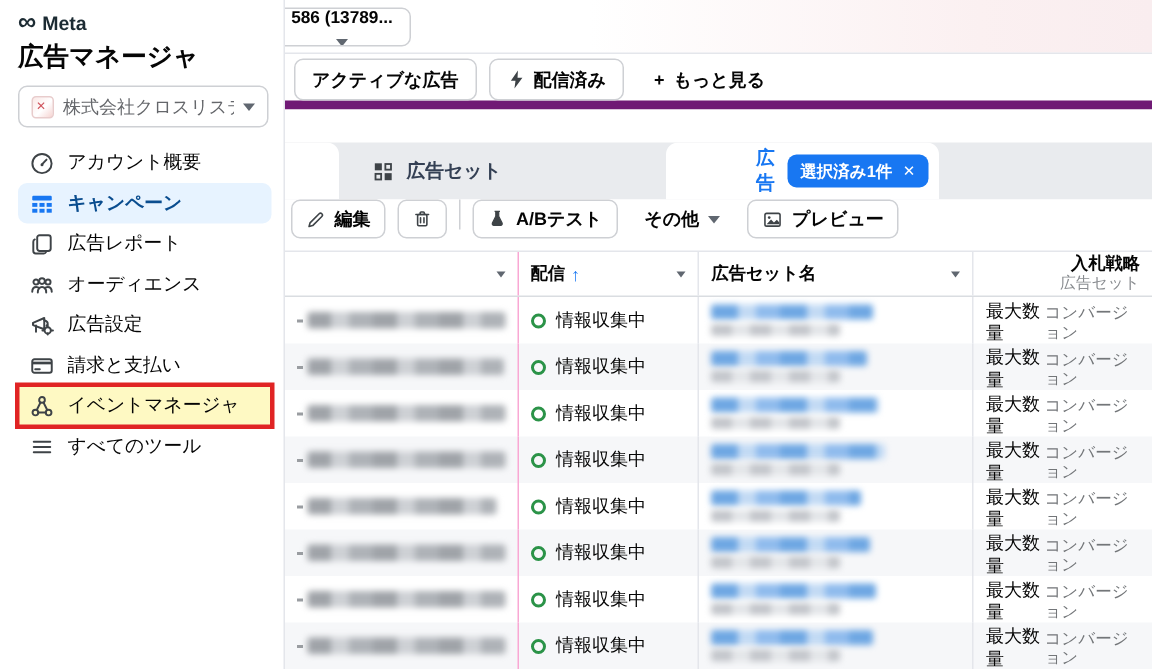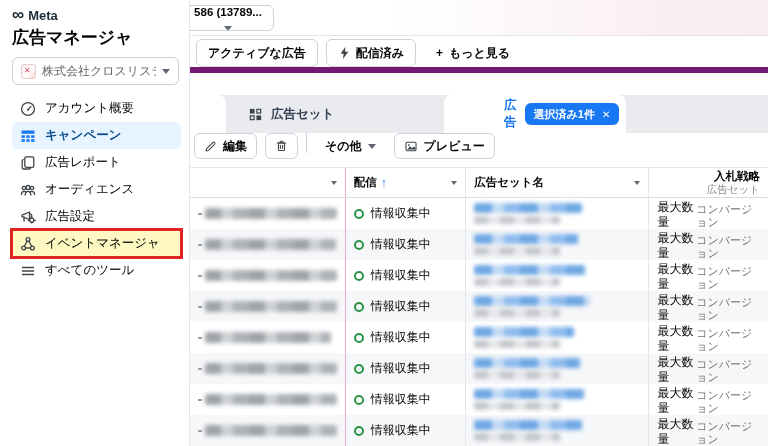--- a/index.html
+++ b/index.html
@@ -212,20 +212,28 @@
       <div class="nav-item">
         <svg width="16" height="16" viewBox="0 0 16 16">
           <path class="icon-stroke" d="M2 6.2 L9.5 3 v7.5 L2 7.7 z"></path>
           <path class="icon-stroke" d="M9.5 4.5 c1.4 .4 2.3 1 2.3 2.2 0 .6 -.3 1.1 -.8 1.5"></path>
           <circle class="icon-stroke" cx="11.8" cy="11.3" r="2.1"></circle>
           <path class="icon-stroke" d="M11.8 8.6 v-.9 M11.8 14 v-.9 M9.2 11.3 h-.9 M15.3 11.3 h-.9"></path>
           <path class="icon-stroke" d="M4 8 v4.2"></path>
         </svg>
         <span class="nlabel">広告設定</span>
       </div>
+      <div class="nav-item">
+        <svg width="16" height="16" viewBox="0 0 16 16">
+          <rect class="icon-stroke" x="1.5" y="3.5" width="13" height="9" rx="1.5"></rect>
+          <path d="M1.5 6 h13" stroke="#3e4347" stroke-width="1.8"></path>
+          <path class="icon-stroke" d="M3.5 10.2 h3"></path>
+        </svg>
+        <span class="nlabel">請求と支払い</span>
+      </div>
       <div class="nav-item annotated">
         <svg width="16" height="16" viewBox="0 0 16 16">
           <circle class="icon-stroke" cx="8" cy="3.6" r="1.9"></circle>
           <circle class="icon-stroke" cx="3.6" cy="12" r="1.9"></circle>
           <circle class="icon-stroke" cx="12.4" cy="12" r="1.9"></circle>
           <path class="icon-stroke" d="M7 5.3 L4.5 10.3 M9 5.3 L11.5 10.3 M5.5 12 h5"></path>
         </svg>
         <span class="nlabel">イベントマネージャ</span>
       </div>
       <div class="nav-item">
@@ -296,20 +304,26 @@
         <span>編集</span>
       </button>
       <button class="btn">
         <svg width="13" height="14" viewBox="0 0 16 16">
           <path class="icon-stroke" d="M2.8 4.3 h10.4 M6.3 4.3 V3 a0.8 0.8 0 0 1 .8 -.8 h1.8 a0.8 0.8 0 0 1 .8 .8 v1.3"></path>
           <rect class="icon-stroke" x="4.2" y="4.3" width="7.6" height="9.2" rx="1"></rect>
           <path class="icon-stroke" d="M6.6 7 v4 M9.4 7 v4"></path>
         </svg>
       </button>
       <div class="vsep"></div>
+      <button class="btn">
+        <svg width="13" height="14" viewBox="0 0 16 16">
+          <path d="M5.8 1.8 h4.4 M6.8 1.8 v4 L4 11.4 A1.3 1.3 0 0 0 5.2 13.2 h5.6 A1.3 1.3 0 0 0 12 11.4 L9.2 5.8 v-4 Z" fill="#3e4347" stroke="#3e4347" stroke-width="1" stroke-linejoin="round"></path>
+        </svg>
+        <span>A/Bテスト</span>
+      </button>
       <button class="btn ghost">
         <span>その他</span>
         <span class="caret"></span>
       </button>
       <button class="btn">
         <svg width="14" height="13" viewBox="0 0 16 16">
           <rect class="icon-stroke" x="1.8" y="2.8" width="12.4" height="10.4" rx="1.4"></rect>
           <circle cx="5.3" cy="6.2" r="1.1" fill="#3e4347"></circle>
           <path d="M3.2 11.6 L6.8 7.8 l2.4 2.4 L11.6 7.9 l2 2.4 v1.3 z" fill="#3e4347"></path>
         </svg>

